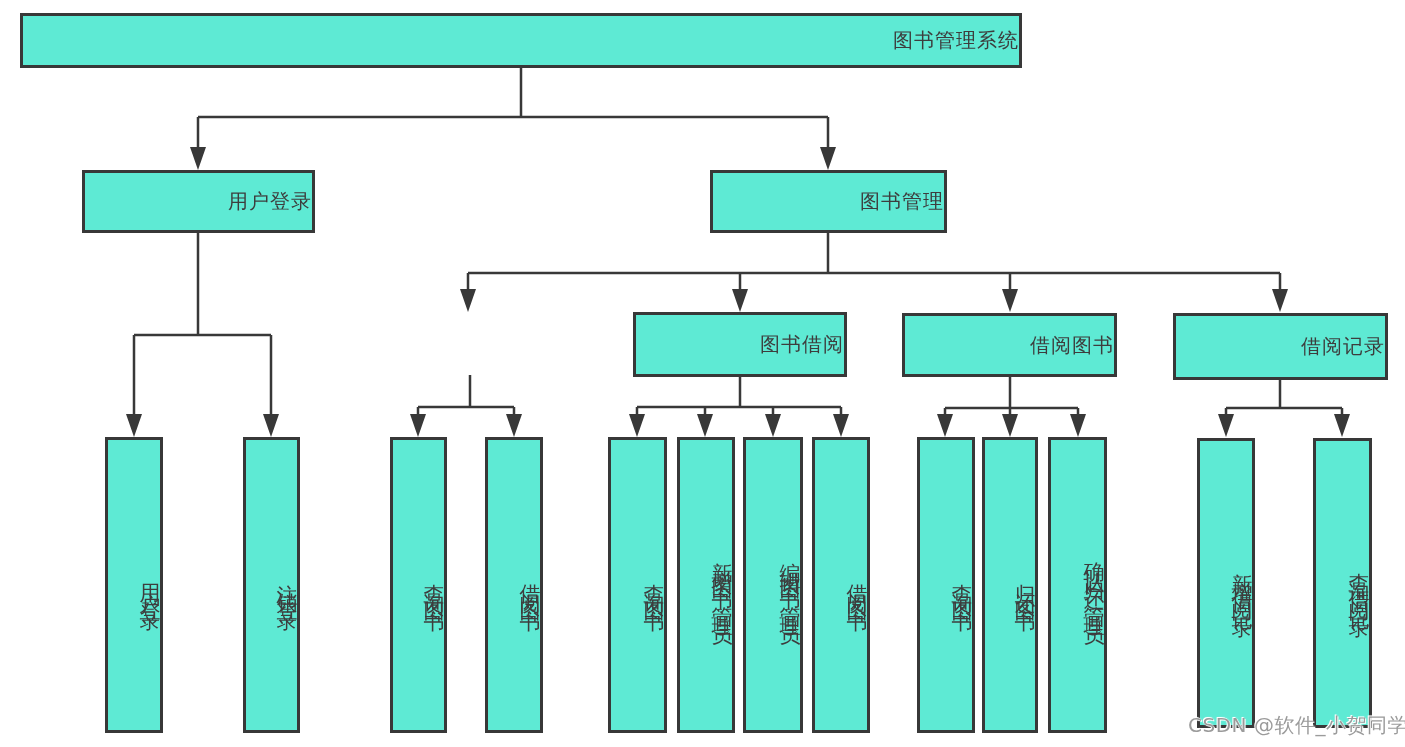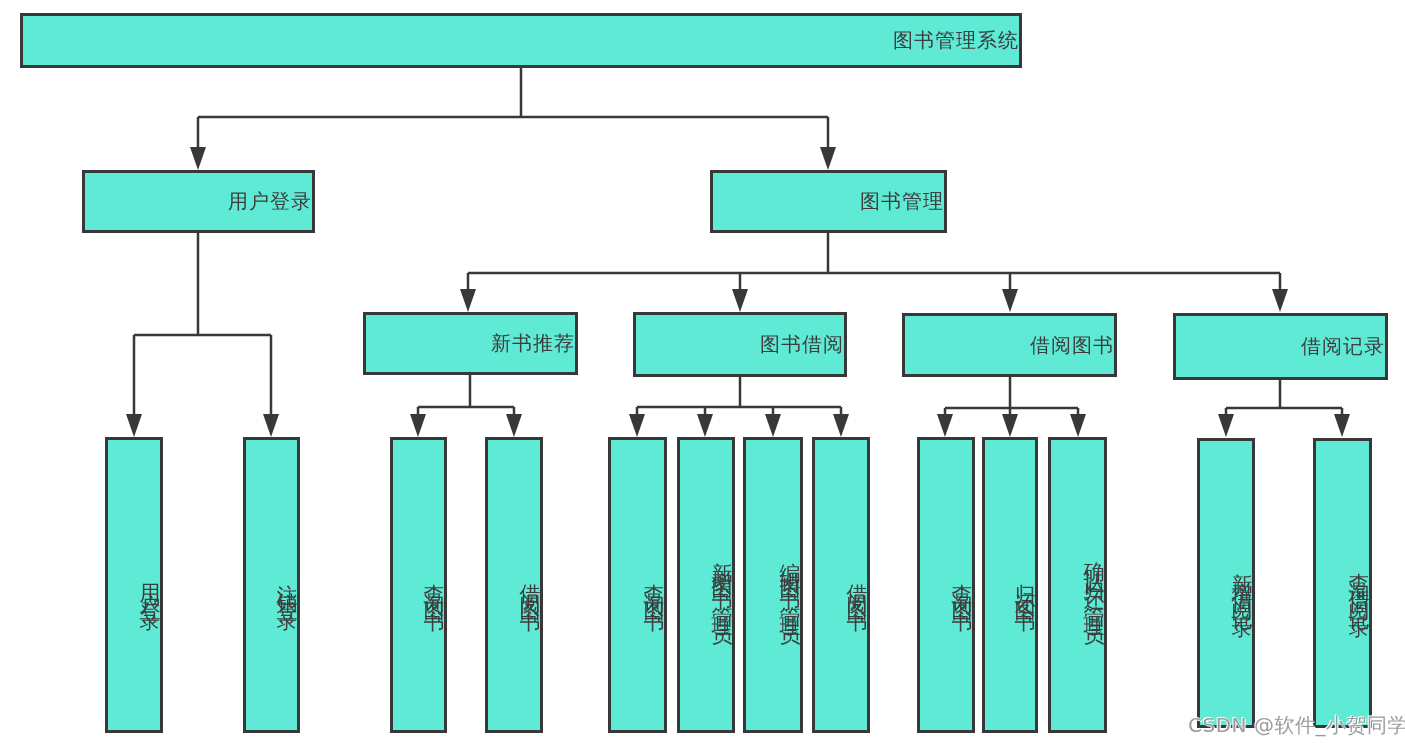--- a/index.html
+++ b/index.html
@@ -105,23 +105,20 @@
     <span>图书管理系统</span>
   </div>
 
   <div class="node h" style="left:82px;top:170px;width:233px;height:63px">
     <span>用户登录</span>
   </div>
   <div class="node h" style="left:710px;top:170px;width:237px;height:63px">
     <span>图书管理</span>
   </div>
 
-  <div class="node h" style="left:363px;top:312px;width:215px;height:63px">
-    <span>新书推荐</span>
-  </div>
   <div class="node h" style="left:633px;top:312px;width:214px;height:65px">
     <span>图书借阅</span>
   </div>
   <div class="node h" style="left:902px;top:313px;width:215px;height:64px">
     <span>借阅图书</span>
   </div>
   <div class="node h" style="left:1173px;top:313px;width:215px;height:67px">
     <span>借阅记录</span>
   </div>
 

